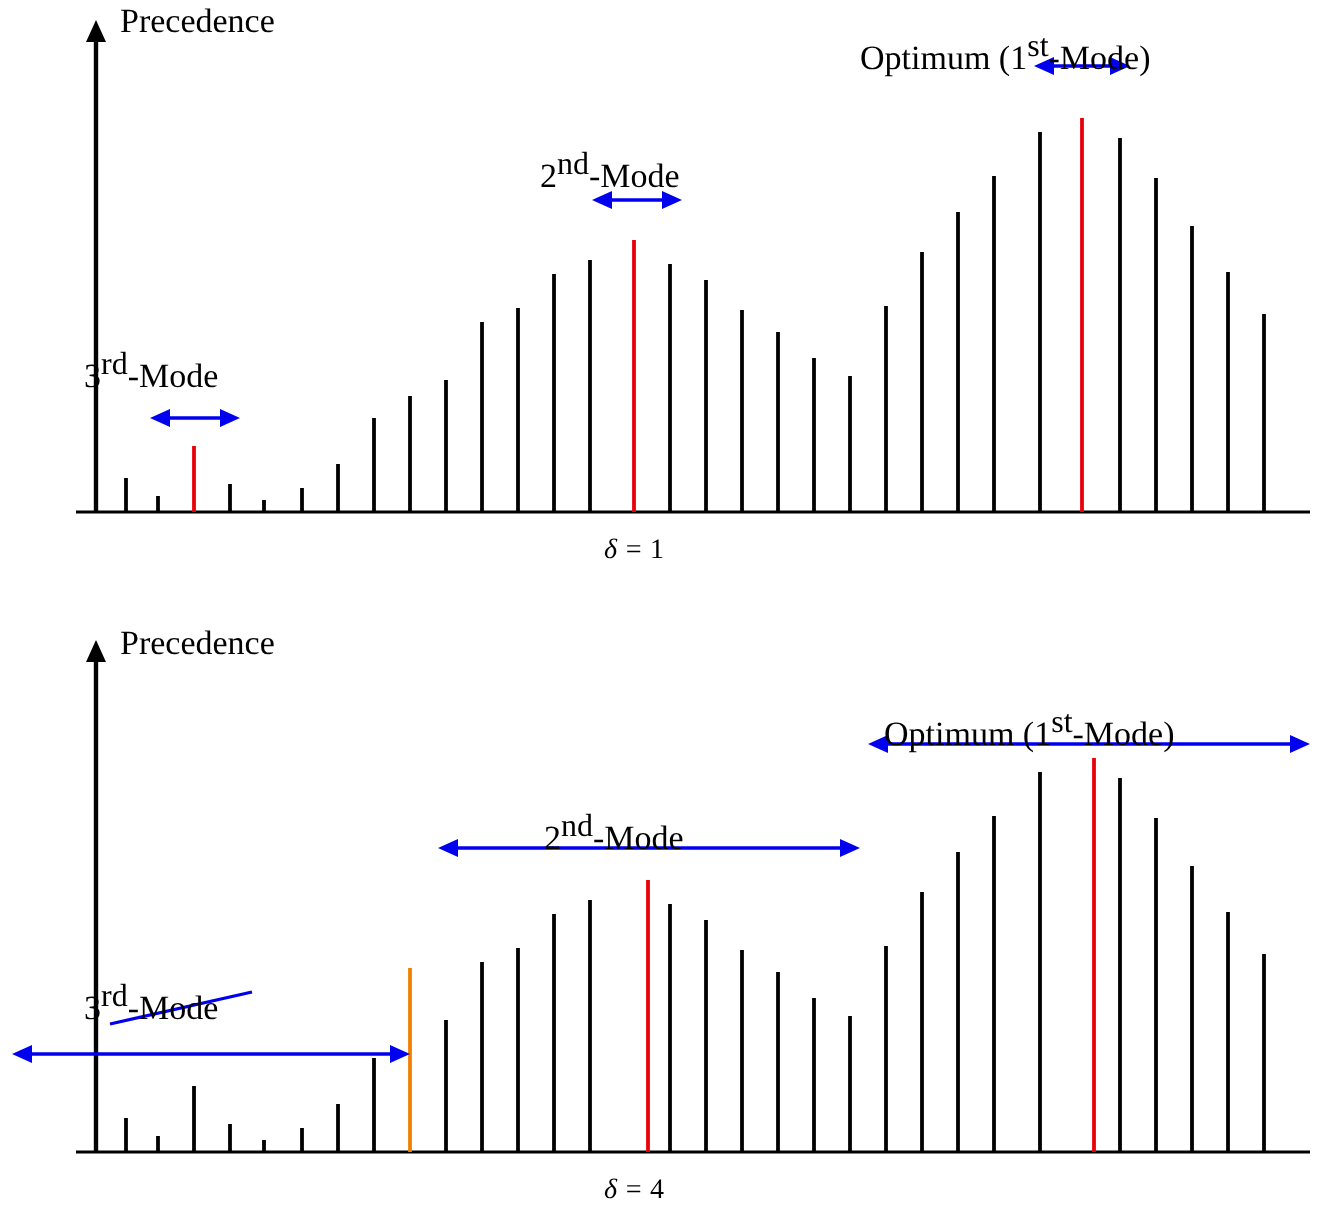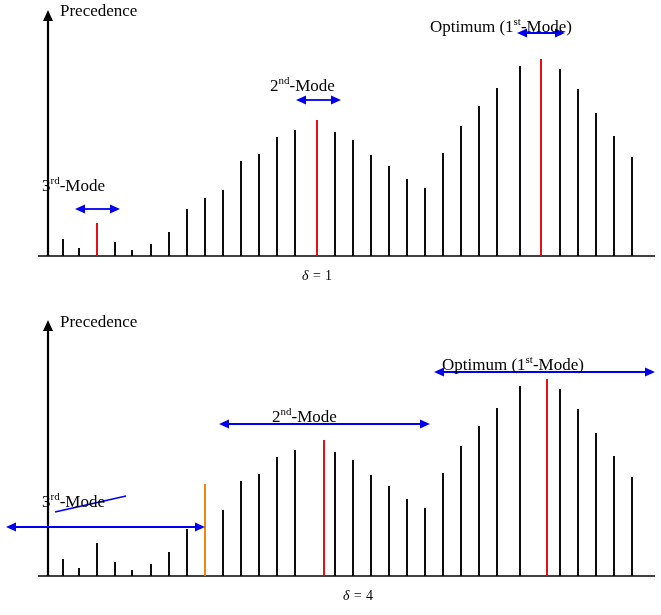--- a/index.html
+++ b/index.html
@@ -20,21 +20,21 @@
     font-size:17px;
     font-family:"Liberation Serif", serif;
     white-space:nowrap;
   }
   .ann{
     position:absolute;
     font-size:17px;
     font-family:"Liberation Serif", serif;
     white-space:nowrap;
   }
-  .ann sup{font-size:11px;vertical-align:super;}
+  .ann sup{font-size:16px;vertical-align:super;}
   .delta{
     position:absolute;
     font-size:14px;
     font-style:italic;
     font-family:"Liberation Serif", serif;
     white-space:nowrap;
   }
   .delta .num{font-style:normal;}
   svg{display:block;}
 </style>
@@ -178,16 +178,16 @@
   </div>
 
   <div class="ann" style="left:272px;top:105px;">
     <span>2</span><sup>nd</sup><span>-Mode</span>
   </div>
 
   <div class="ann" style="left:42px;top:190px;">
     <span>3</span><sup>rd</sup><span>-Mode</span>
   </div>
 
-  <div class="delta" style="left:302px;top:288px;margin-left:41px;">
+  <div class="delta" style="left:302px;top:288px;">
     <span>δ = </span><span class="num">4</span>
   </div>
 </div>
 
 </body></html>

